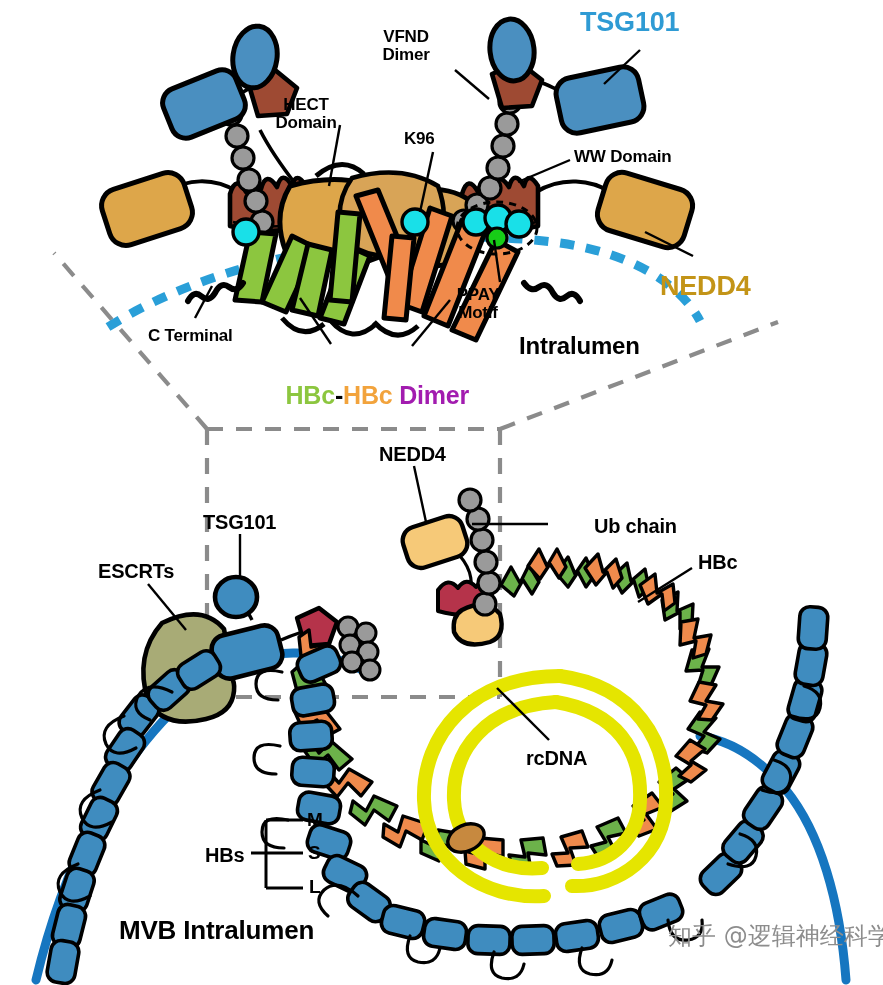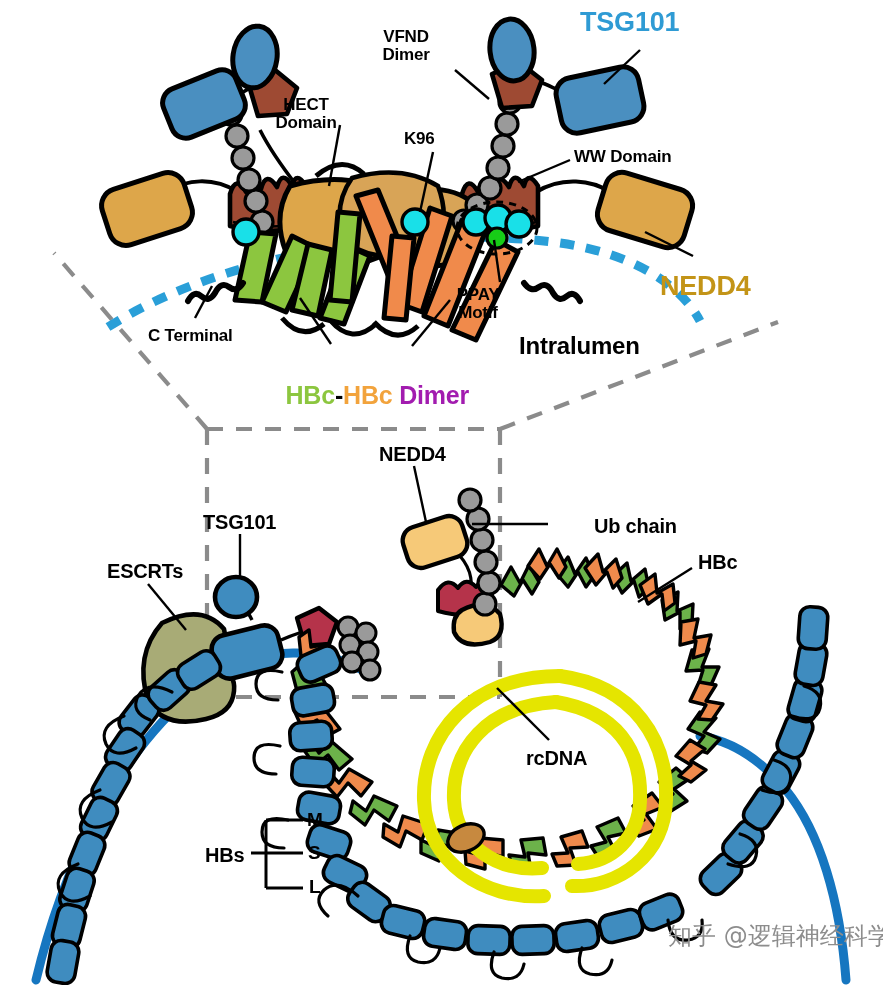--- a/index.html
+++ b/index.html
@@ -354,30 +354,31 @@
 <div class="lbl" style="left:272px;top:355px;font-size:25px;">
   <span style="color:#8cc63f;">HBc</span><span style="color:#000;">-</span><span style="color:#f2a33c;">HBc</span><span style="color:#a21caf;"> Dimer</span>
 </div>
 
 <div class="lbl" style="left:379px;top:444px;font-size:20px;">NEDD4</div>
 
 <div class="lbl" style="left:554px;top:516px;font-size:20px;margin-left:40px;">Ub chain</div>
 
 <div class="lbl" style="left:203px;top:512px;font-size:20px;">TSG101</div>
 
-<div class="lbl" style="left:98px;top:561px;font-size:20px;margin-left:9px;">ESCRTs</div>
+<div class="lbl" style="left:98px;top:561px;font-size:20px;">ESCRTs</div>
 
 <div class="lbl" style="left:698px;top:552px;font-size:20px;">HBc</div>
 
 <div class="lbl" style="left:526px;top:748px;font-size:20px;">rcDNA</div>
 
 <div class="lbl" style="left:205px;top:845px;font-size:20px;text-align:center;">HBs</div>
 
 <div class="lbl" style="left:307px;top:810px;font-size:19px;">M</div>
 
 <div class="lbl" style="left:308px;top:843px;font-size:19px;">S</div>
 
 <div class="lbl" style="left:309px;top:877px;font-size:19px;">L</div>
 
+<div class="lbl" style="left:119px;top:916px;font-size:26px;">MVB Intralumen</div>
 
 <div class="wm" style="left:668px;top:920px;font-size:24px;">知乎 @逻辑神经科学</div>
 
 </div>
 
 </body></html>

